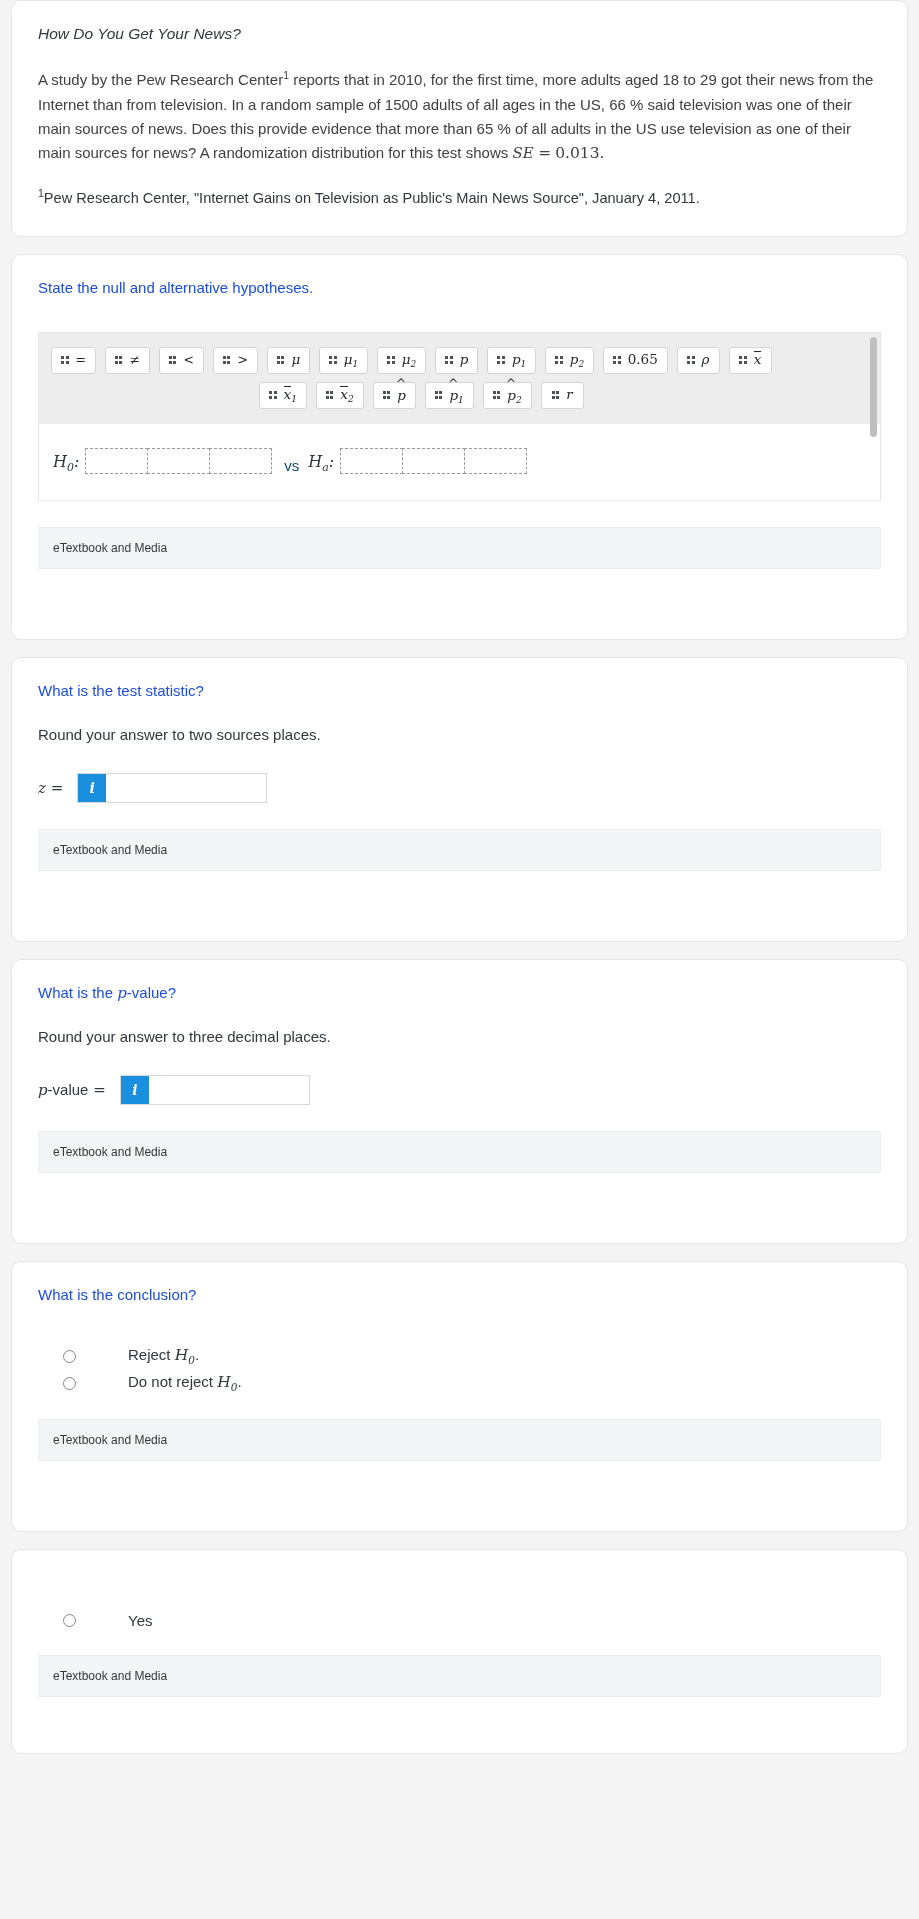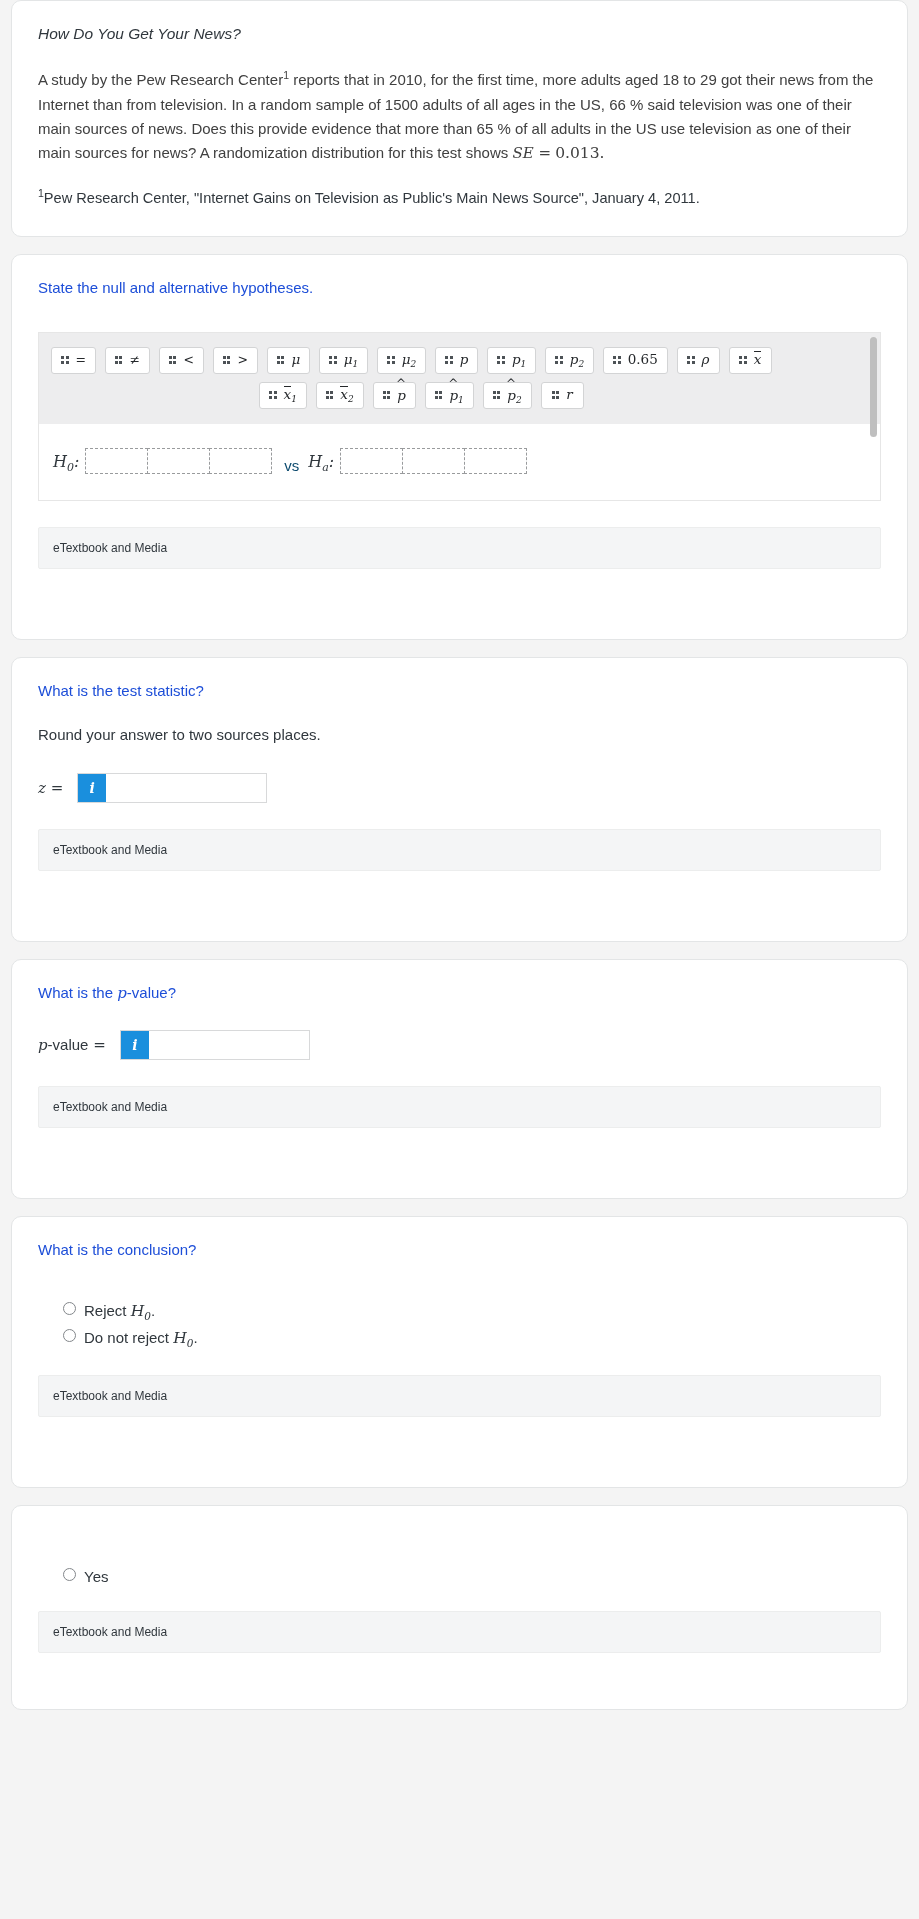--- a/index.html
+++ b/index.html
@@ -274,22 +274,24 @@
     font-family: "Liberation Sans", sans-serif;
     font-size: 14px;
     background: #ffffff;
     color: #30373d;
   }
 
   
   .radiogroup { margin: 40px 0 0 0; padding-left: 25px; }
   .radioitem {
     display: flex;
+    align-items: center;
     margin-bottom: 7px;
     cursor: pointer;
+    gap: 44px;
   }
   .radio {
     width: 13px;
     height: 13px;
     border: 1px solid #83878b;
     border-radius: 50%;
     background: #fff;
     margin-right: 8px;
     flex: none;
   }
@@ -543,20 +545,21 @@
       </div>
 
       <div class="etext">eTextbook and Media</div>
       <div class="tail"></div>
     </div>
   </div>
 
   <div class="card">
     <div class="card-inner">
       <div class="prompt"><span>What is the </span><span class="mathit">p</span><span>-value?</span></div>
+      <div class="subprompt">Round your answer to three decimal places.</div>
 
       <div class="ansrow">
         <span class="anslabel"><span style="font-style:italic">p</span><span style="font-family:'Liberation Sans',sans-serif;font-size:15px">-value</span>
             <span class="eq">=</span></span>
         <span class="inputwrap">
           <span class="infobadge">i</span>
           <input class="ansinput" type="text" value="" style="">
         </span>
       </div>
 

